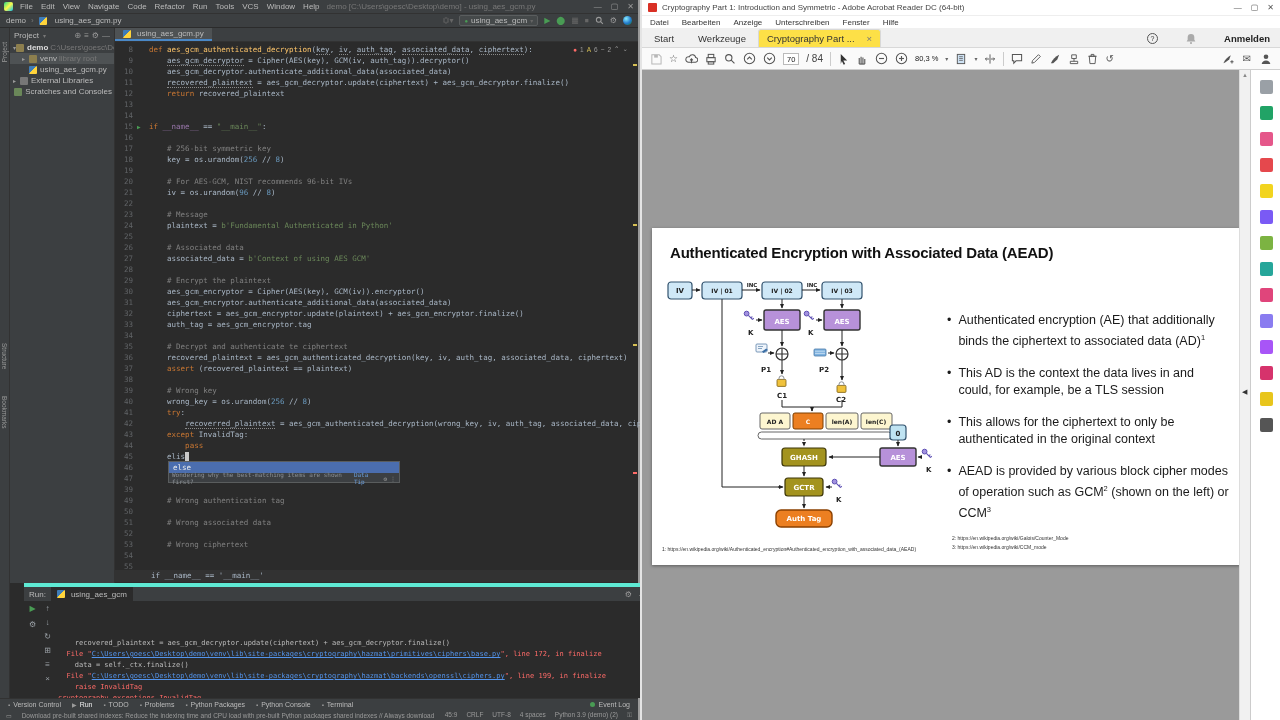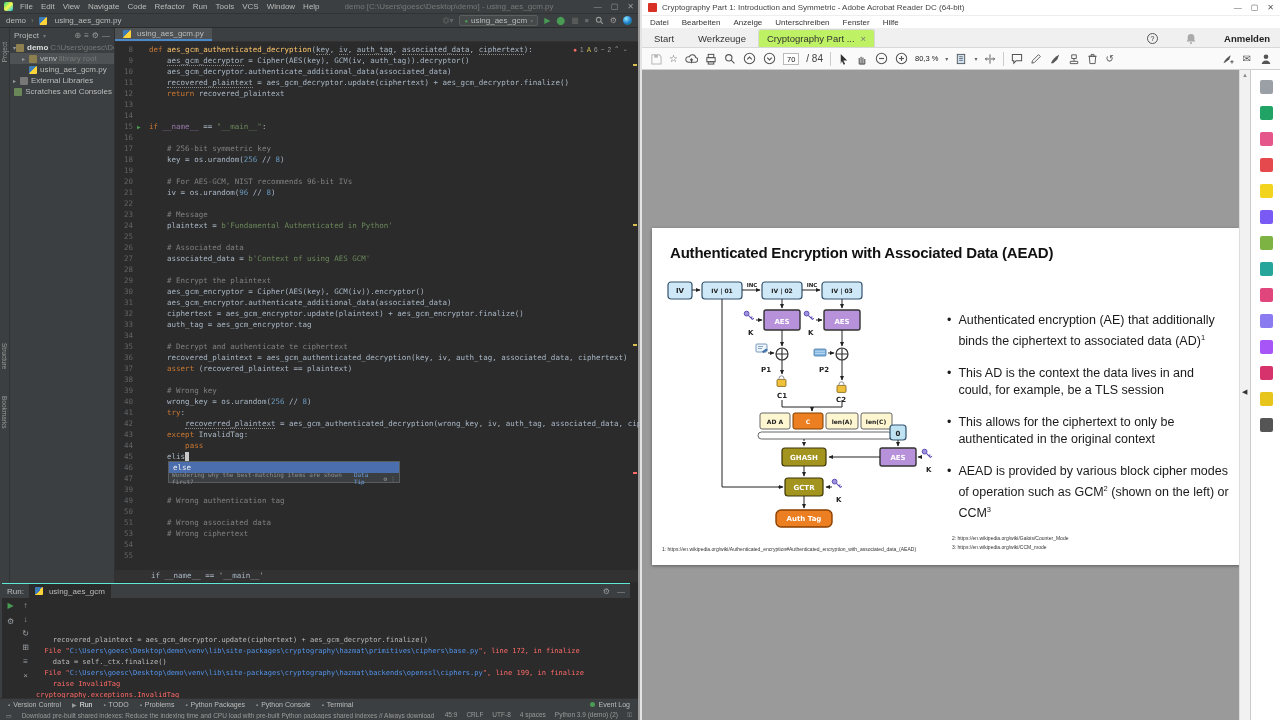--- a/index.html
+++ b/index.html
@@ -2,21 +2,21 @@
 <html><head>
 <meta charset="utf-8">
 <style>
   *{margin:0;padding:0;box-sizing:border-box}
   html,body{width:1280px;height:720px;overflow:hidden;font-family:"Liberation Sans",sans-serif;background:#9a9a9a}
   
   #pycharm{position:absolute;left:0;top:0;width:638px;height:720px;background:#2b2b2b;color:#bbb;font-size:8px}
   .pc-title{position:absolute;left:0;top:0;width:638px;height:14px;background:#3c3f41;display:flex;align-items:center;gap:7px;padding:0 4px;border-bottom:1px solid #323232}
   .pc-logo{width:9px;height:9px;border-radius:2px;background:linear-gradient(135deg,#21d789,#fcf84a 50%,#07c3f2);flex:0 0 auto}
   .pc-menu span{color:#bbb}
-  .pc-title .wtitle{color:#787878;margin-left:18px;flex:1;overflow:hidden;white-space:nowrap}
+  .pc-title .wtitle{color:#787878;flex:1;overflow:hidden;white-space:nowrap}
   .wbtns{display:flex;gap:9px;color:#9a9a9a;font-size:8px}
   .pc-nav{position:absolute;left:0;top:14px;width:638px;height:14px;background:#3c3f41;display:flex;align-items:center;padding:0 6px;gap:5px;border-bottom:1px solid #2b2b2b}
   .crumb{color:#bbb}
   .crumb-sep{color:#777}
   .navright{margin-left:auto;display:flex;align-items:center;gap:6px}
   .runbox{display:flex;align-items:center;gap:3px;background:#45494a;border:1px solid #5a5d5e;border-radius:2px;padding:0 4px;height:11px}
   .greenish{color:#499c54}
   .dim{color:#666}
   .sphere{width:9px;height:9px;border-radius:50%;background:radial-gradient(circle at 35% 30%,#8ef,#27c 55%,#183)}
   .pc-stripe{position:absolute;left:0;top:28px;width:10px;height:670px;background:#3c3f41;border-right:1px solid #323232;font-size:6.5px;color:#9a9a9a}
@@ -43,35 +43,35 @@
   .ed-tab{background:#4e5254;display:flex;align-items:center;gap:3px;padding:0 8px;border-bottom:2px solid #4a88c7;color:#bbb}
   .code{position:absolute;left:0;top:16px;width:523px;height:524px;font:7.5px "DejaVu Sans Mono",monospace;line-height:11px}
   .cl{display:flex;height:11px}
   .gn{width:22px;text-align:right;color:#606366;padding-right:4px;flex:0 0 auto}
   .gm{width:12px;color:#499c54;font-size:6px;line-height:11px;flex:0 0 auto}
   .ct{white-space:pre}
   .tk-k{color:#cc7832}.tk-s{color:#6a8759}.tk-c{color:#808080}.tk-n{color:#6897bb}
   .tk-fn{color:#ffc66b}.tk-d{color:#a9b7c6}.tk-m{color:#9876aa}
   .tk-u{color:#a9b7c6;border-bottom:1px dotted #8a8a8a}
   .tk-caret{display:inline-block;width:4px;height:9px;background:#c8c8c8;vertical-align:text-bottom}
-  .tk-w{color:#bbbbbb}.tk-r{color:#ff6b68}.tk-l{color:#5394ec;}
+  .tk-w{color:#bbbbbb}.tk-r{color:#ff6b68}.tk-l{color:#5394ec;text-decoration:underline}
   .tk-t{}.tk-sup{vertical-align:super;font-size:60%}
   .insp{position:absolute;right:10px;top:17px;display:flex;gap:3px;align-items:center;font-size:6.5px;color:#9a9a9a}
   .insp .err{color:#ff6b68}.insp .wrn{color:#d6bf55}
   .stripebar{position:absolute;right:0;top:16px;width:6px;height:524px}
   .stripebar i{position:absolute;left:1px;width:4px;height:2px;display:block}
   .sticky{position:absolute;left:0;top:542px;width:523px;height:12px;background:#323232;color:#a9b7c6;font:7.5px "DejaVu Sans Mono",monospace;padding-left:36px;line-height:12px}
   
   .popup{position:absolute;left:168px;top:461px;width:232px;height:22px;background:#3c3f42;border:1px solid #5a5d5e;z-index:5;font:7.5px "DejaVu Sans Mono",monospace}
   .popup .sel-row{height:11px;background:#4b6eaf;color:#eee;padding-left:4px;line-height:11px}
   .popup .hint{height:10px;display:flex;align-items:center;color:#8a8f94;font-size:6px;padding:0 3px;gap:3px}
   .popup .hint .link{color:#6a9ddb}
   .popup .hint .hicons{margin-left:auto;display:flex;gap:3px;color:#9a9a9a}
   
-  .pc-run{position:absolute;left:2px;top:583px;width:628px;height:115px;background:#2b2b2b;border-top:1px solid #5eead4}
+  .pc-run{position:absolute;left:24px;top:583px;width:628px;height:115px;background:#2b2b2b;border-top:4px solid #5eead4}
   .run-head{height:14px;background:#3c3f41;display:flex;align-items:center;gap:5px;padding:0 5px;color:#bbb}
   .run-head .tab{display:flex;gap:3px;align-items:center;background:#2b2b2b;padding:0 6px;height:14px}
   .run-head .ricons{margin-left:auto;display:flex;gap:7px;color:#9a9a9a}
   .run-body{position:relative;height:101px}
   .rcol1{position:absolute;left:2px;top:3px;width:13px;display:flex;flex-direction:column;gap:7px;align-items:center;color:#9aa0a6;font-size:8px}
   .rcol2{position:absolute;left:17px;top:3px;width:13px;display:flex;flex-direction:column;gap:5px;align-items:center;color:#9aa0a6;font-size:8px}
   .console{position:absolute;left:34px;top:4px;right:4px;font:7px "DejaVu Sans Mono",monospace;line-height:11px;white-space:pre}
   
   .pc-toolbar{position:absolute;left:0;top:698px;width:638px;height:12px;background:#3c3f41;border-top:1px solid #323232;display:flex;align-items:center;gap:11px;padding:0 8px;font-size:7px;color:#bbb}
   .tb-item{display:flex;gap:3px;align-items:center}
@@ -83,21 +83,21 @@
   .pc-status .msg{overflow:hidden;max-width:430px}
   .pc-status .sright{margin-left:auto;display:flex;gap:9px}
   
   #acrobat{position:absolute;left:640px;top:0;width:640px;height:720px;background:#9a9a9a;border-left:2px solid #e4e4e4;font-size:8px;color:#333}
   .ac-title{position:absolute;left:0;top:0;width:638px;height:16px;background:#fff;display:flex;align-items:center;gap:5px;padding:0 6px;border-bottom:1px solid #eee}
   .pdficon{width:9px;height:9px;background:#d93025;border-radius:1px;flex:0 0 auto}
   .ac-title .wbtns{color:#555}
   .ac-menu{position:absolute;left:0;top:16px;width:638px;height:12px;background:#fff;display:flex;gap:13px;align-items:center;padding:0 8px}
   .ac-tabs{position:absolute;left:0;top:28px;width:638px;height:20px;background:#f0f0f0;border-bottom:1px solid #d8d8d8;display:flex;align-items:flex-end;font-size:9.5px}
   .ac-tab{padding:3px 12px;color:#333}
-  .doc-tab{background:#bef264;border:1px solid #d8d8d8;border-bottom:none;border-radius:3px 3px 0 0;padding:3px 8px;display:flex;gap:6px;align-items:flex-end}
+  .doc-tab{background:#fde047;border:1px solid #d8d8d8;border-bottom:none;border-radius:3px 3px 0 0;padding:3px 8px;display:flex;gap:12px;align-items:flex-end}
   .ac-tabs .tright{margin-left:auto;display:flex;gap:28px;align-items:center;padding-right:10px;padding-bottom:3px}
   .circ-help{width:11px;height:11px;border:1px solid #555;border-radius:50%;font-size:7px;display:flex;align-items:center;justify-content:center}
   .ac-toolbar{position:absolute;left:0;top:48px;width:638px;height:22px;background:#fafafa;border-bottom:1px solid #cfcfcf;display:flex;align-items:center;gap:7px;padding:0 8px;color:#555}
   .ac-toolbar .sep{width:1px;height:14px;background:#ccc}
   .ac-toolbar svg{display:block}
   .pgbox{border:1px solid #bbb;background:#fff;padding:0 3px;height:12px;line-height:12px;font-size:7.5px;color:#222}
   .zoomlbl{font-size:7.5px;color:#222}
   .carret{font-size:6px;color:#666}
   .ic-dim{opacity:.4}
   .glyph{font-size:10px;line-height:10px}
@@ -509,20 +509,25 @@
           <span class="gm"></span>
           <span class="ct"></span>
         </div>
 
         <div class="cl">
           <span class="gn">51</span>
           <span class="gm"></span>
           <span class="ct"><span class="tk-c">    # Wrong associated data</span></span>
         </div>
 
+        <div class="cl">
+          <span class="gn">52</span>
+          <span class="gm"></span>
+          <span class="ct"></span>
+        </div>
 
         <div class="cl">
           <span class="gn">53</span>
           <span class="gm"></span>
           <span class="ct"><span class="tk-c">    # Wrong ciphertext</span></span>
         </div>
 
         <div class="cl">
           <span class="gn">54</span>
           <span class="gm"></span>

